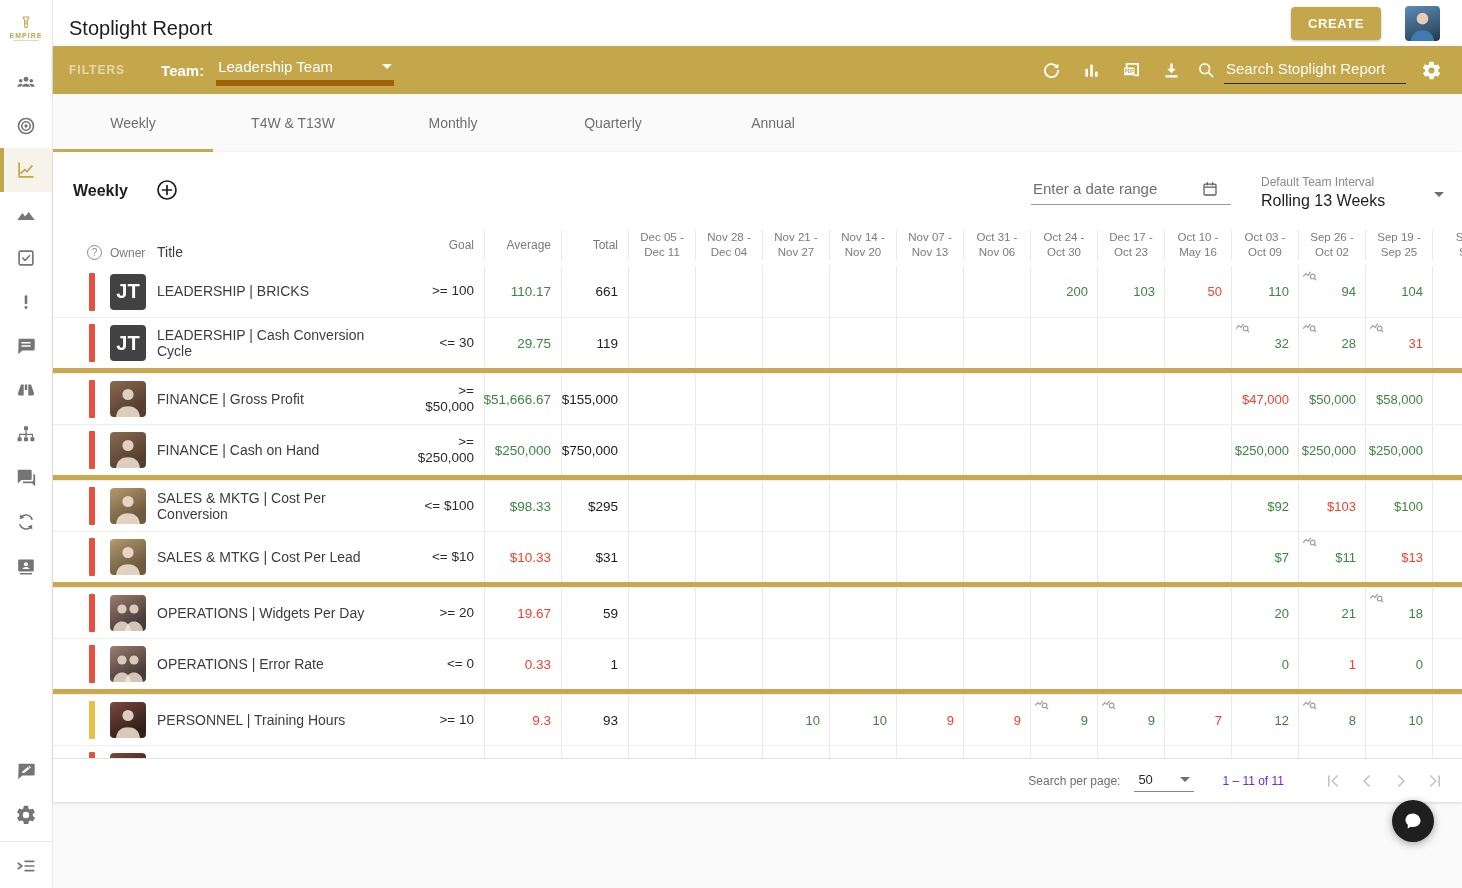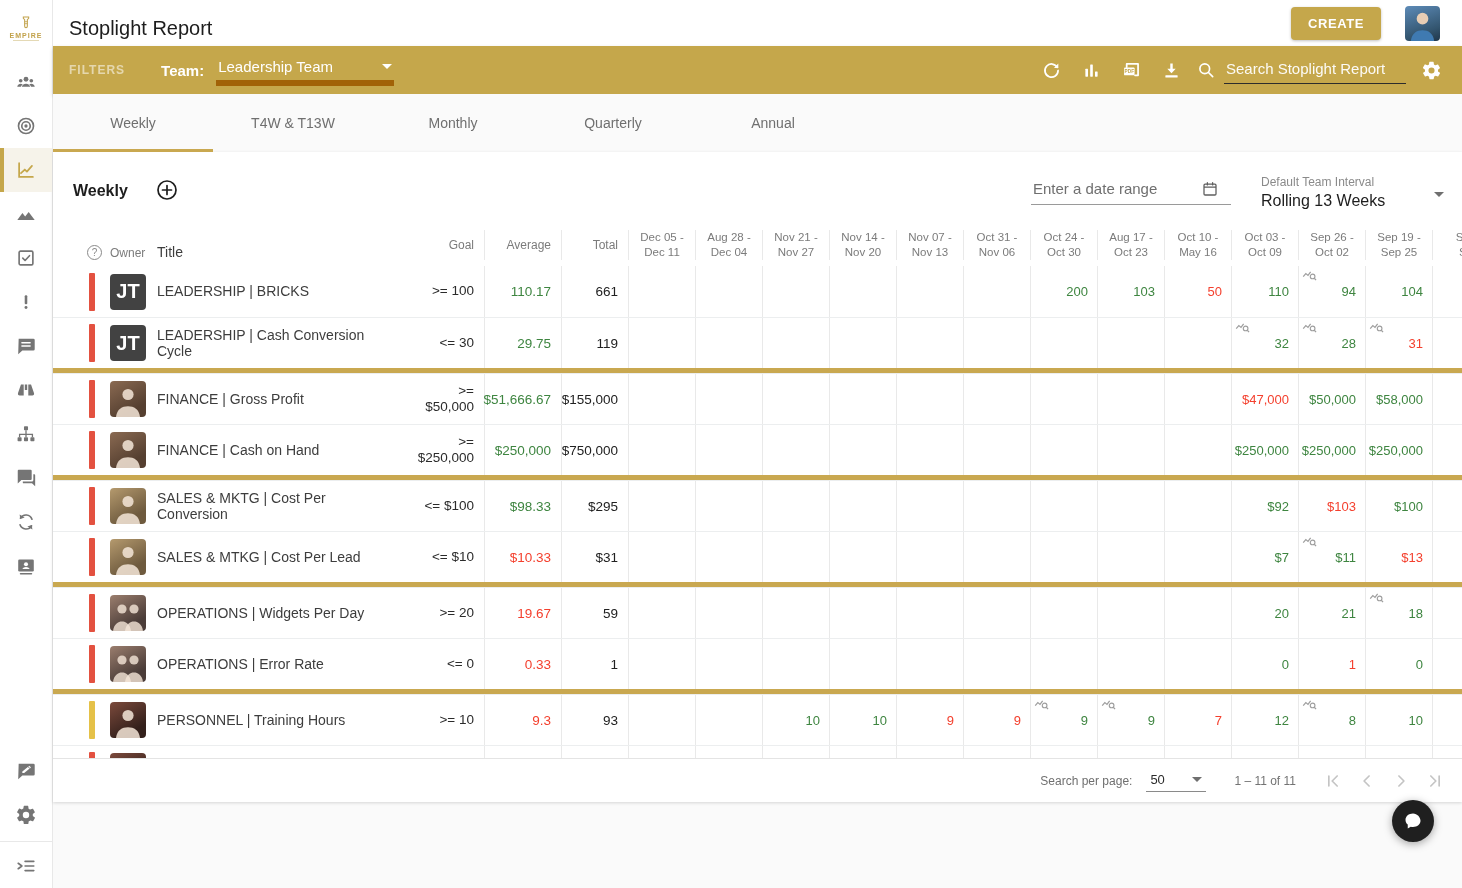--- a/index.html
+++ b/index.html
@@ -112,21 +112,21 @@
   .gold-divider{height:5px;background:var(--gold-dark);}
   .tbody{height:492px;overflow:hidden;}
 
   
   .paginator{height:44px;border-top:1px solid #e4e4e4;display:flex;align-items:center;justify-content:flex-end;
     padding-right:10px;color:#6f6f6f;font-size:12px;gap:0;flex:none;}
   .ipp-label{margin-right:14px;}
   .ipp-select{display:flex;align-items:center;border-bottom:1px solid #8a8a8a;padding:2px 4px 4px;width:60px;
     font-size:13px;color:#2b2b2b;cursor:pointer;position:relative;margin-right:28px;}
   .ipp-select .caret{position:absolute;right:4px;color:#6f6f6f;}
-  .range-label{margin-right:20px;color:#737373;}
+  .range-label{margin-right:32px;color:#6d28d9;}
   .pg-btn{width:34px;height:34px;border:none;background:transparent;display:flex;align-items:center;justify-content:center;cursor:default;}
   .pg-btn svg{width:20px;height:20px;stroke:#c4c4c4;fill:none;stroke-width:2;stroke-linecap:round;stroke-linejoin:round;}
 
   .chat-fab{position:fixed;right:28px;bottom:46px;width:42px;height:42px;border-radius:50%;background:#1f1f1f;
     border:none;cursor:pointer;display:flex;align-items:center;justify-content:center;box-shadow:0 2px 8px rgba(0,0,0,.35);}
   .chat-fab svg{width:20px;height:20px;fill:#fff;}
 </style>
 </head>
 <body>
 
@@ -350,21 +350,21 @@
           <div class="c-title" style="display:flex;align-items:center;">Title</div>
           <div class="c-goal">Goal</div>
           <div class="c-avg">Average</div>
           <div class="c-total">Total</div>
           <div style="display:flex;">
               <div class="c-date">
                 <span>Dec 05 -</span>
                 <span>Dec 11</span>
               </div>
               <div class="c-date">
-                <span>Aug 28 -</span>
+                <span>Nov 28 -</span>
                 <span>Dec 04</span>
               </div>
               <div class="c-date">
                 <span>Nov 21 -</span>
                 <span>Nov 27</span>
               </div>
               <div class="c-date">
                 <span>Nov 14 -</span>
                 <span>Nov 20</span>
               </div>
@@ -374,21 +374,21 @@
               </div>
               <div class="c-date">
                 <span>Oct 31 -</span>
                 <span>Nov 06</span>
               </div>
               <div class="c-date">
                 <span>Oct 24 -</span>
                 <span>Oct 30</span>
               </div>
               <div class="c-date">
-                <span>Aug 17 -</span>
+                <span>Dec 17 -</span>
                 <span>Oct 23</span>
               </div>
               <div class="c-date">
                 <span>Oct 10 -</span>
                 <span>May 16</span>
               </div>
               <div class="c-date">
                 <span>Oct 03 -</span>
                 <span>Oct 09</span>
               </div>

